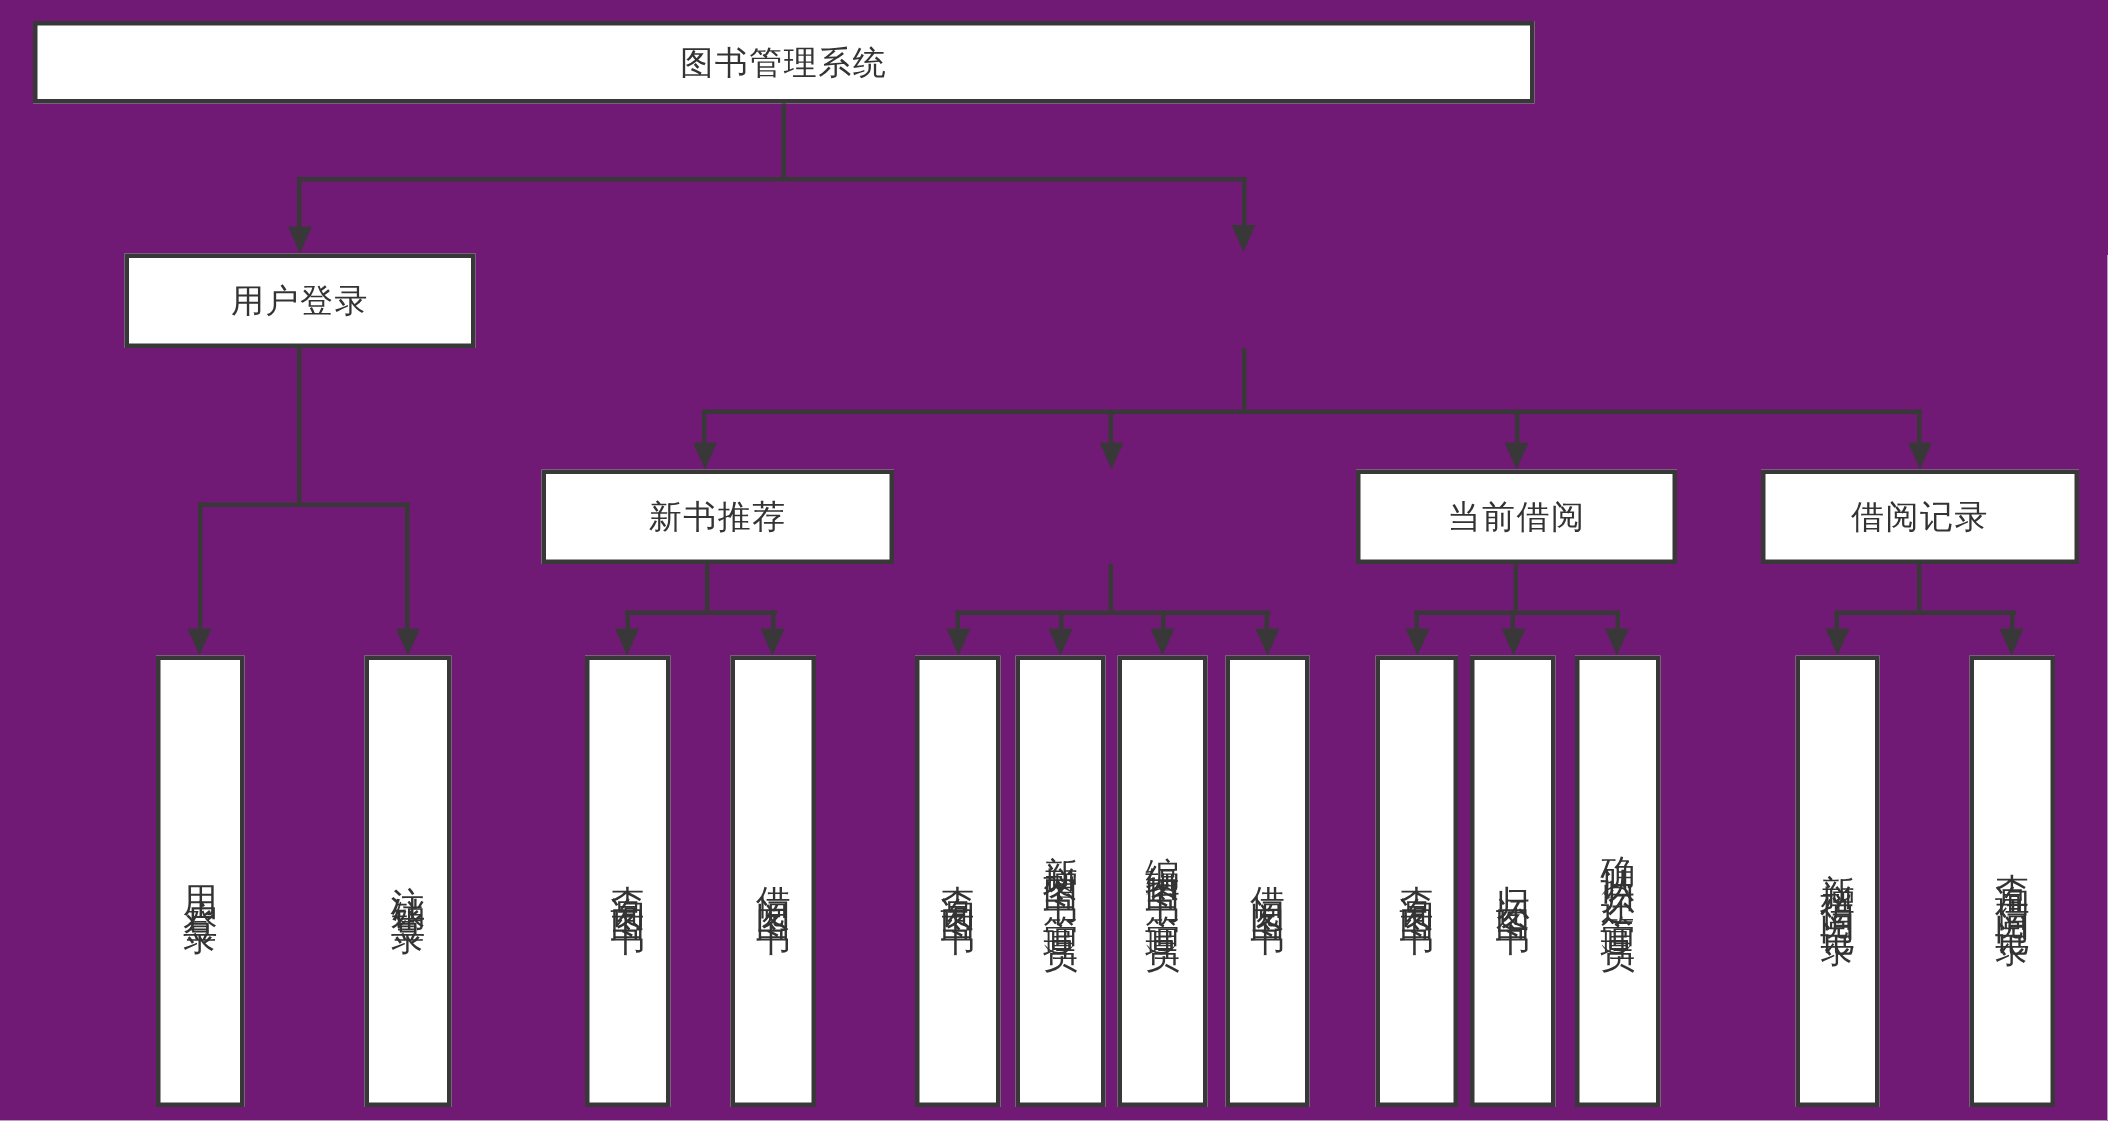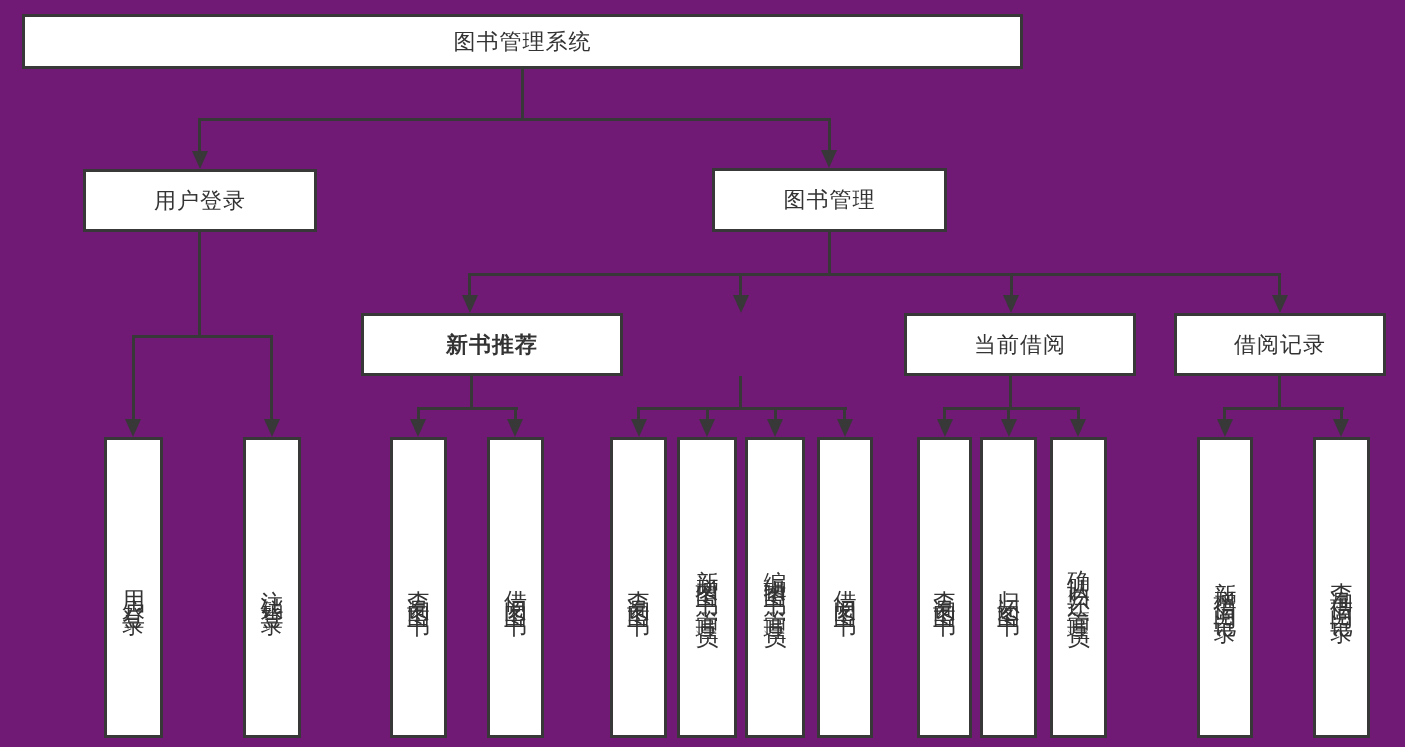--- a/index.html
+++ b/index.html
@@ -62,42 +62,41 @@
   <div class="node h" style="left:22px; top:14px; width:1001px; height:55px;">图书管理系统</div>
 
   <div class="line" style="left:521px; top:69px; width:3px; height:49px;"></div>
   <div class="line" style="left:198px; top:118px; width:633px; height:3px;"></div>
   <div class="line" style="left:198px; top:118px; width:3px; height:33px;"></div>
   <div class="arrow" style="left:192px; top:151px;"></div>
   <div class="line" style="left:828px; top:118px; width:3px; height:32px;"></div>
   <div class="arrow" style="left:821px; top:150px;"></div>
 
   <div class="node h" style="left:83px; top:169px; width:234px; height:63px;">用户登录</div>
-  <div class="node h" style="left:712px; top:168px; width:235px; height:64px;">图书管理</div>
 
   <div class="line" style="left:198px; top:232px; width:3px; height:103px;"></div>
   <div class="line" style="left:132px; top:335px; width:141px; height:3px;"></div>
   <div class="line" style="left:132px; top:335px; width:3px; height:84px;"></div>
   <div class="arrow" style="left:125px; top:419px;"></div>
   <div class="line" style="left:270px; top:335px; width:3px; height:84px;"></div>
   <div class="arrow" style="left:264px; top:419px;"></div>
 
   <div class="line" style="left:828px; top:232px; width:3px; height:41px;"></div>
   <div class="line" style="left:469px; top:273px; width:812px; height:3px;"></div>
   <div class="line" style="left:468px; top:273px; width:3px; height:22px;"></div>
   <div class="arrow" style="left:462px; top:295px;"></div>
   <div class="line" style="left:739px; top:273px; width:3px; height:22px;"></div>
   <div class="arrow" style="left:733px; top:295px;"></div>
   <div class="line" style="left:1010px; top:273px; width:3px; height:22px;"></div>
   <div class="arrow" style="left:1003px; top:295px;"></div>
   <div class="line" style="left:1278px; top:273px; width:3px; height:22px;"></div>
   <div class="arrow" style="left:1272px; top:295px;"></div>
 
-  <div class="node h" style="left:361px; top:313px; width:262px; height:63px;font-weight:bold;">新书推荐</div>
-  <div class="node h" style="left:904px; top:313px; width:232px; height:63px;text-align:center;">当前借阅</div>
+  <div class="node h" style="left:361px; top:313px; width:235px; height:63px;">新书推荐</div>
+  <div class="node h" style="left:904px; top:313px; width:214px; height:63px;text-align:center;">当前借阅</div>
   <div class="node h" style="left:1174px; top:313px; width:212px; height:63px;">借阅记录</div>
 
   <div class="line" style="left:470px; top:376px; width:3px; height:31px;"></div>
   <div class="line" style="left:417px; top:407px; width:101px; height:3px;"></div>
   <div class="line" style="left:417px; top:407px; width:3px; height:12px;"></div>
   <div class="arrow" style="left:410px; top:419px;"></div>
   <div class="line" style="left:514px; top:407px; width:3px; height:12px;"></div>
   <div class="arrow" style="left:507px; top:419px;"></div>
 
   <div class="line" style="left:739px; top:376px; width:3px; height:31px;"></div>

